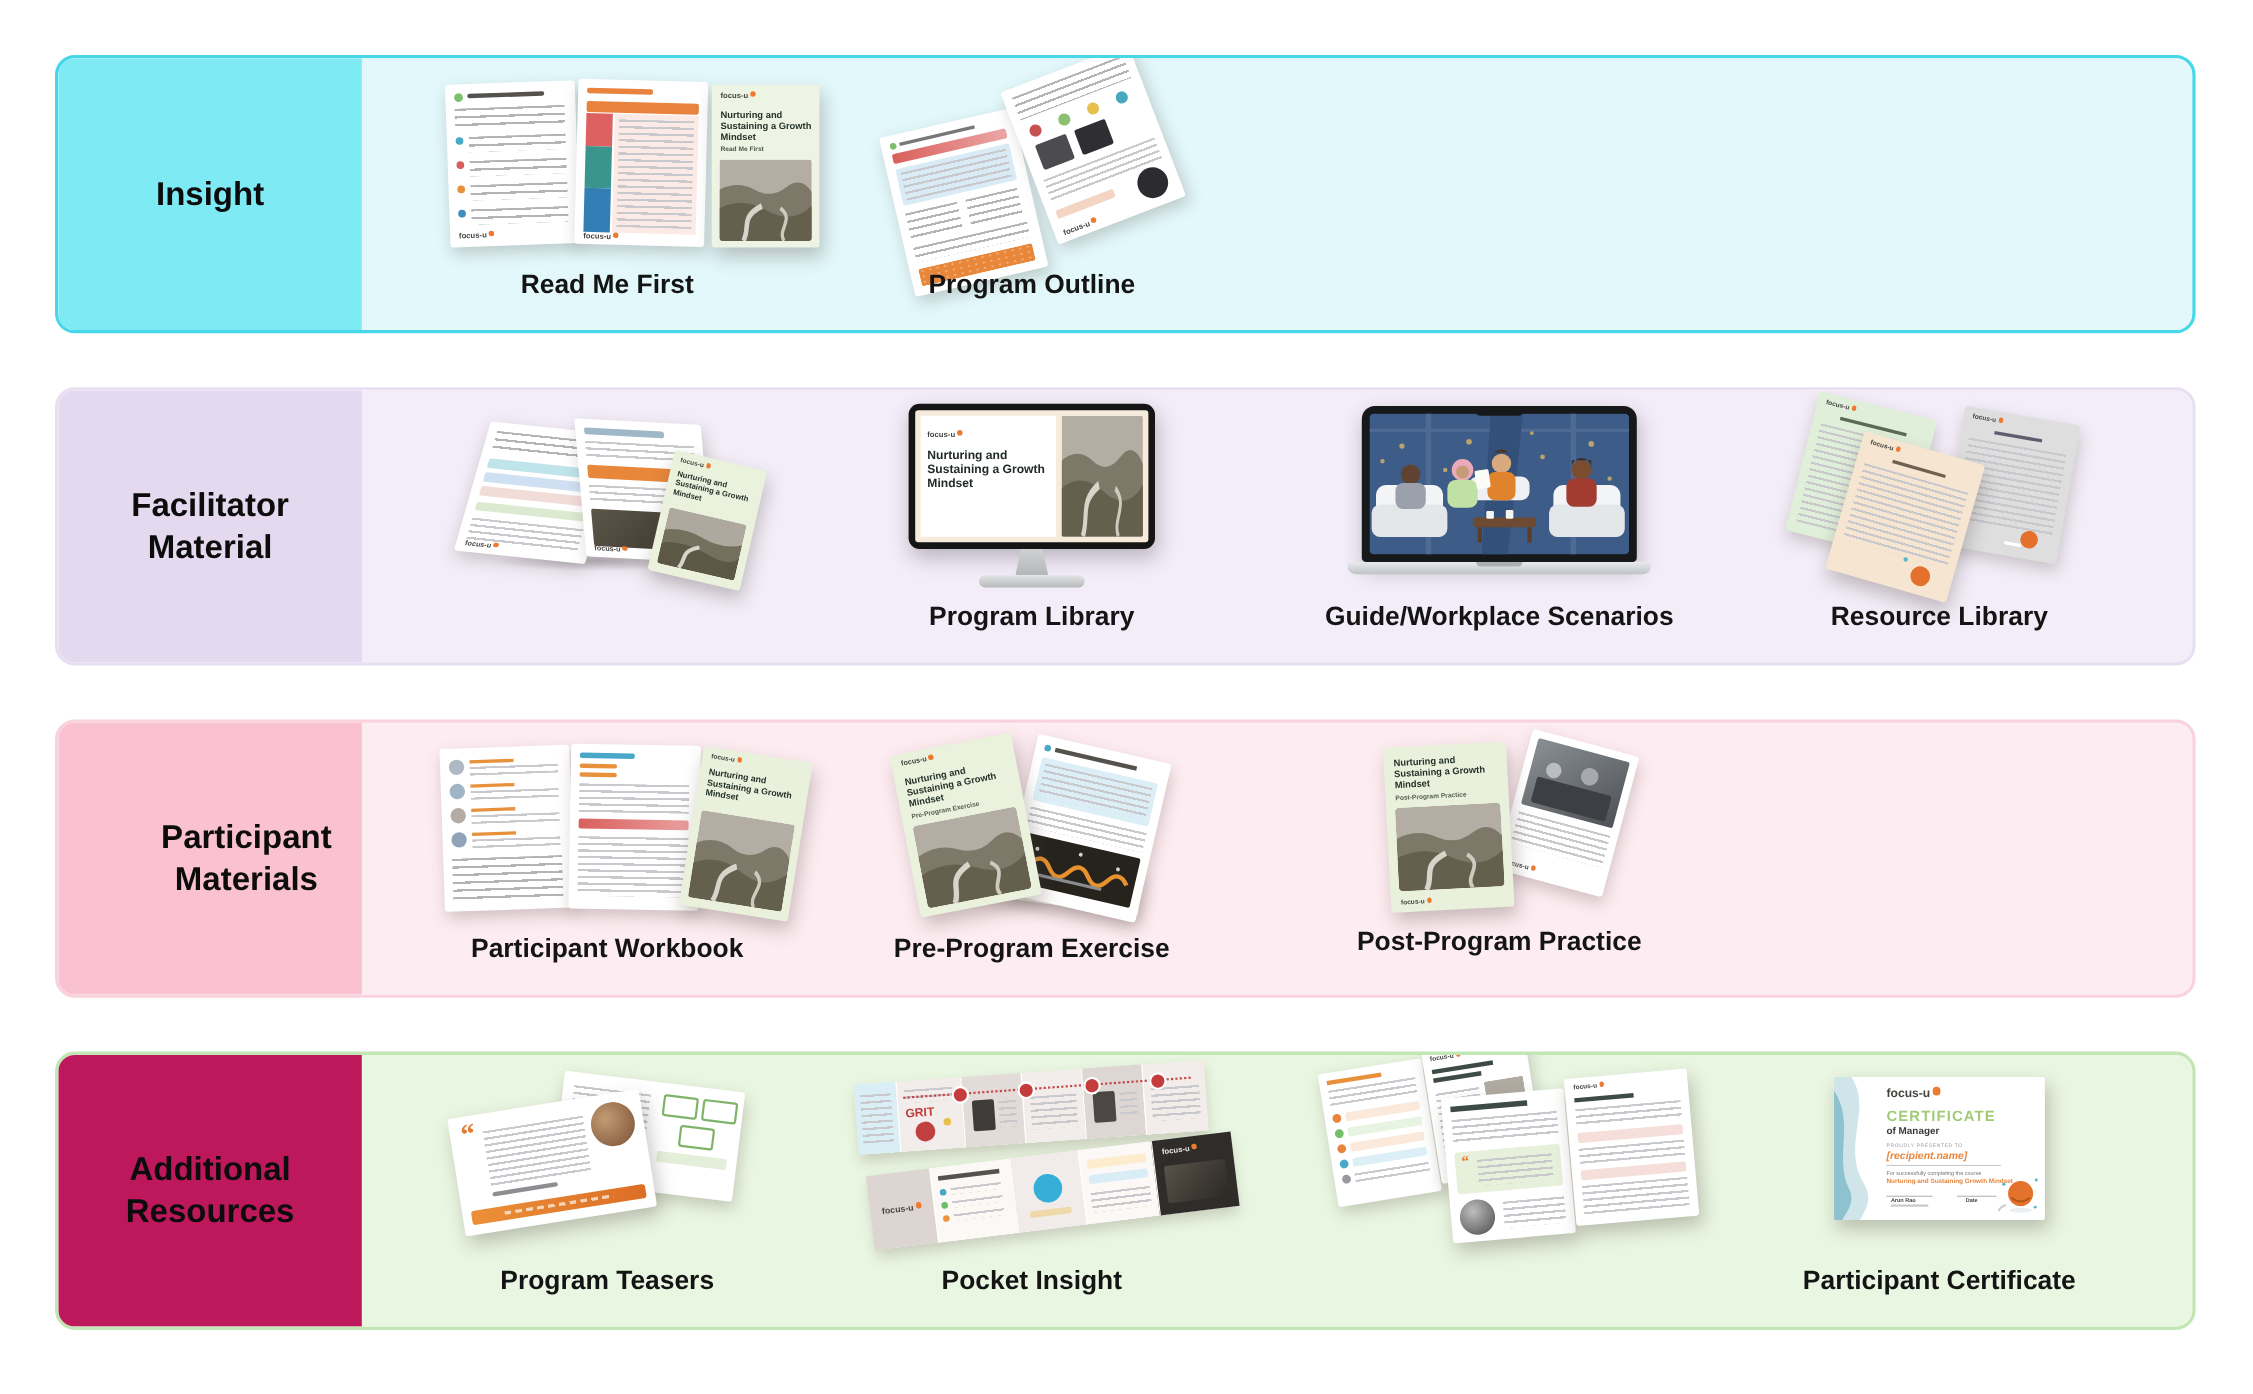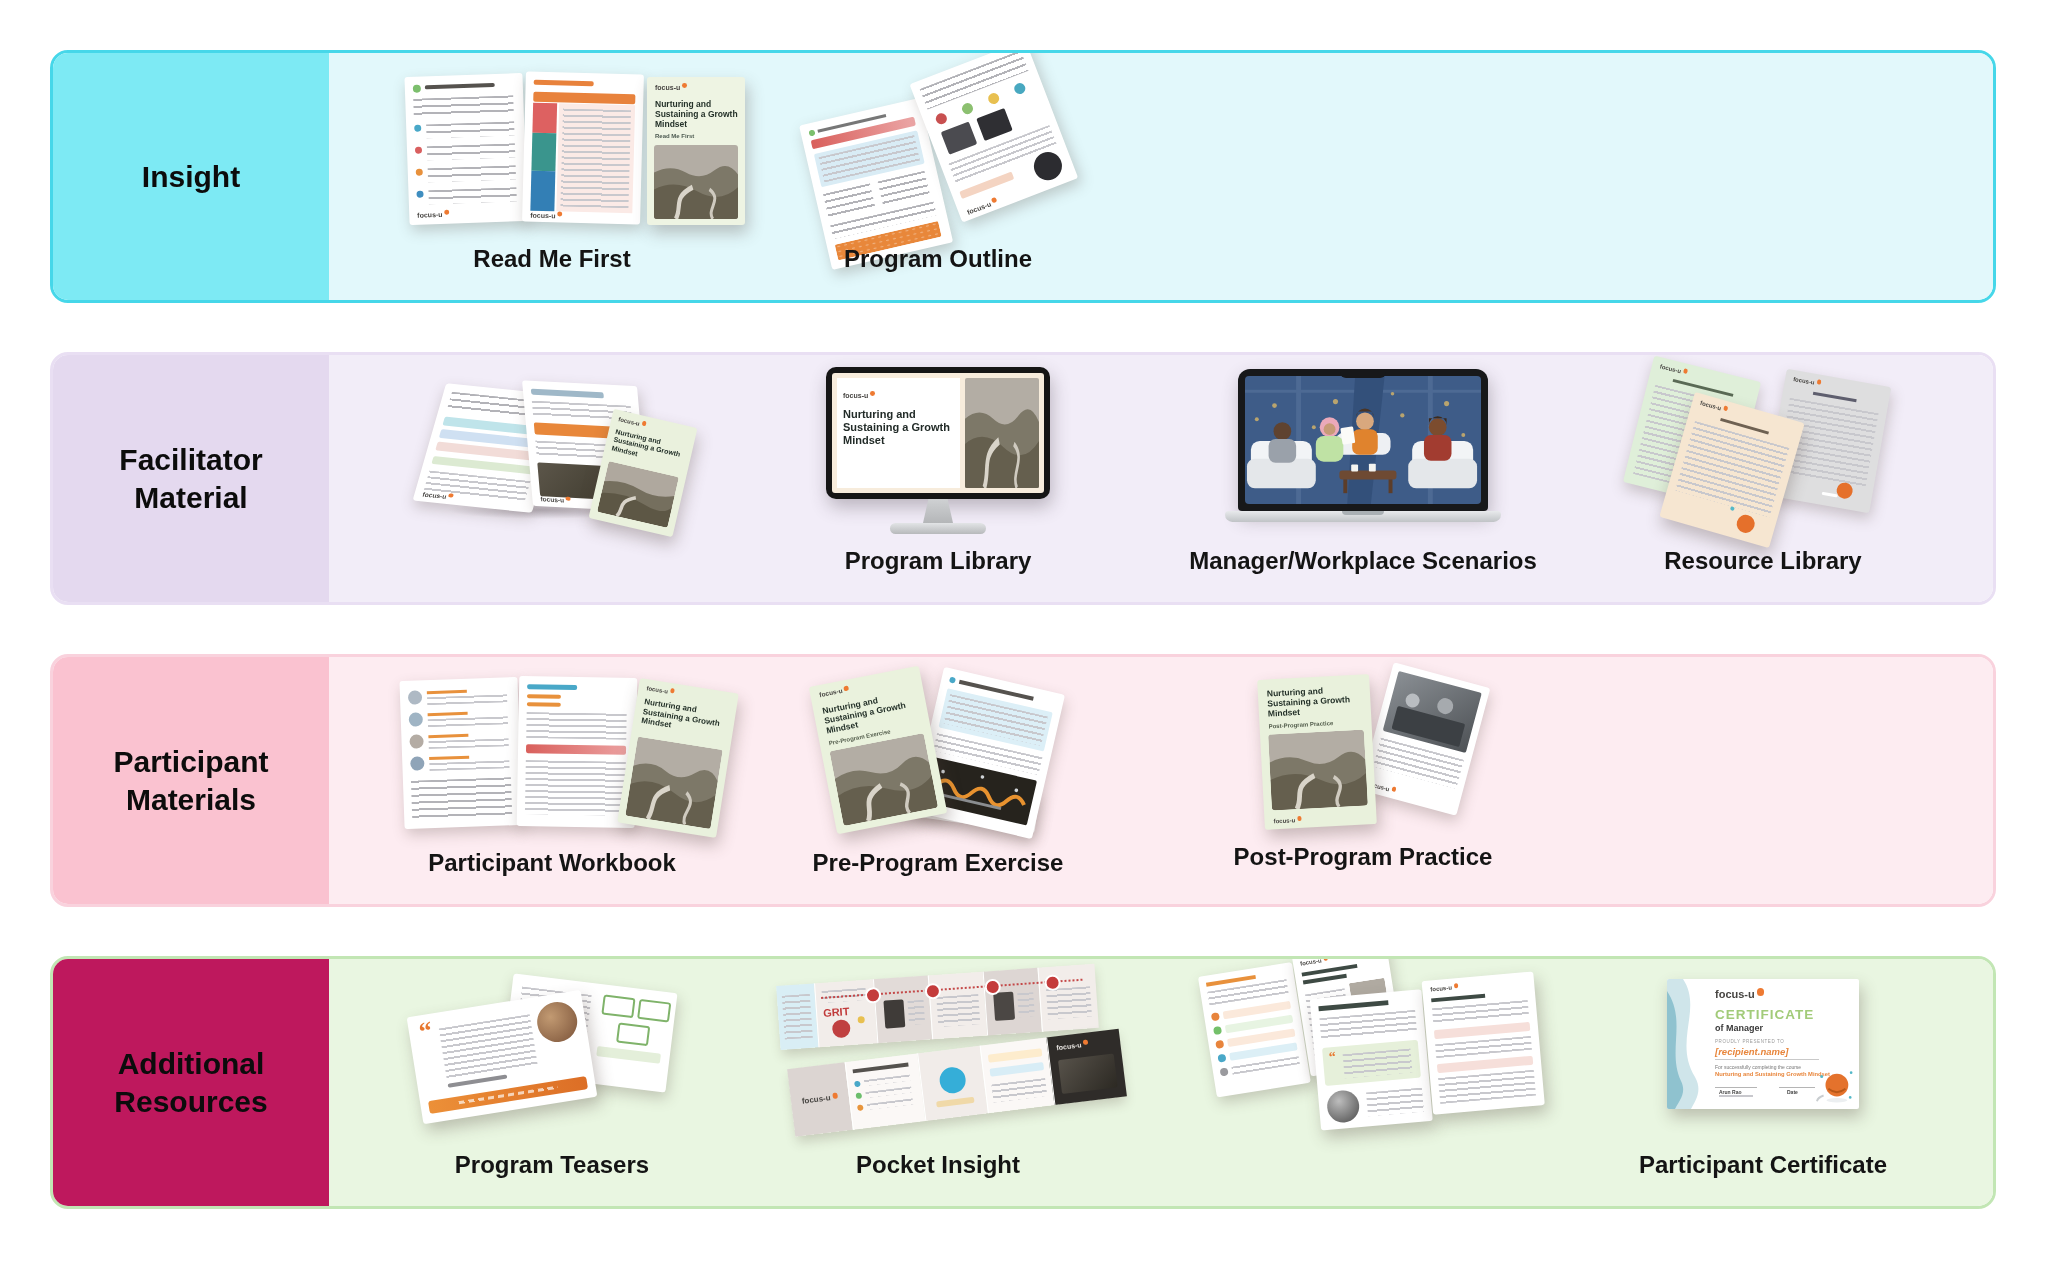--- a/index.html
+++ b/index.html
@@ -254,21 +254,21 @@
             <rect x="146" y="105" width="4" height="14" fill="#5c3d29"></rect>
             <rect x="108" y="90" width="7" height="7" rx="1" fill="#f4f4f0"></rect>
             <rect x="126" y="89" width="7" height="8" rx="1" fill="#f4f4f0"></rect>
           </svg>
           <div class="abs" style="left:50%;top:0;transform:translateX(-50%);width:46px;height:9px;background:#17181a;border-radius:0 0 6px 6px"></div>
         </div>
         <div class="abs" style="left:62px;top:150px;width:276px;height:11px;background:linear-gradient(#e8eaec,#c0c3c6);border-radius:4px 4px 8px 8px">
           <div class="abs" style="left:50%;top:0;transform:translateX(-50%);width:42px;height:4px;background:#aab0b4;border-radius:0 0 4px 4px"></div>
         </div>
       </div>
-      <div class="caption">Manager/Workplace Scenarios</div>
+      <div class="caption">Guide/Workplace Scenarios</div>
     </div>
 
     <div class="item" style="left:1234px">
       <div class="thumb">
         <div class="sheet" style="left:74px;top:6px;width:110px;height:130px;background:#dfefd9;transform:rotate(14deg)">
           <span class="brand" style="font-size:6px;left:8px;top:6px;position:absolute">
               <span>focus-u</span>
               <span class="orb"></span>
             </span>
           <div class="abs" style="left:24px;top:18px;width:62px;height:3px;background:#5a6a55"></div>
@@ -295,21 +295,21 @@
           <div class="dot" style="left:66px;bottom:26px;width:4px;height:4px;background:#53b8c8"></div>
         </div>
       </div>
       <div class="caption">Resource Library</div>
     </div>
 
   </div>
 </div>
 
 <div class="row" style="top: 654px; border-color: rgb(249, 210, 221);">
-  <div class="row-label" style="background: rgb(250, 194, 208);">
+  <div class="row-label" style="background: rgb(250, 194, 208); justify-content: flex-end;">
     <span>Participant Materials</span>
   </div>
   <div class="row-content" style="background: rgb(253, 236, 241);">
 
     <div class="item" style="left:23px">
       <div class="thumb">
         <div class="sheet" style="left:50px;top:16px;width:118px;height:148px;transform:rotate(-2deg)">
           <div class="dot" style="left:8px;top:10px;width:14px;height:14px;background:#aeb9c4"></div>
           <div class="abs" style="left:27px;top:11px;width:40px;height:3px;background:#e8913c"></div>
           <div class="ln-lt" style="left:27px;top:17px;width:80px;height:8px"></div>

